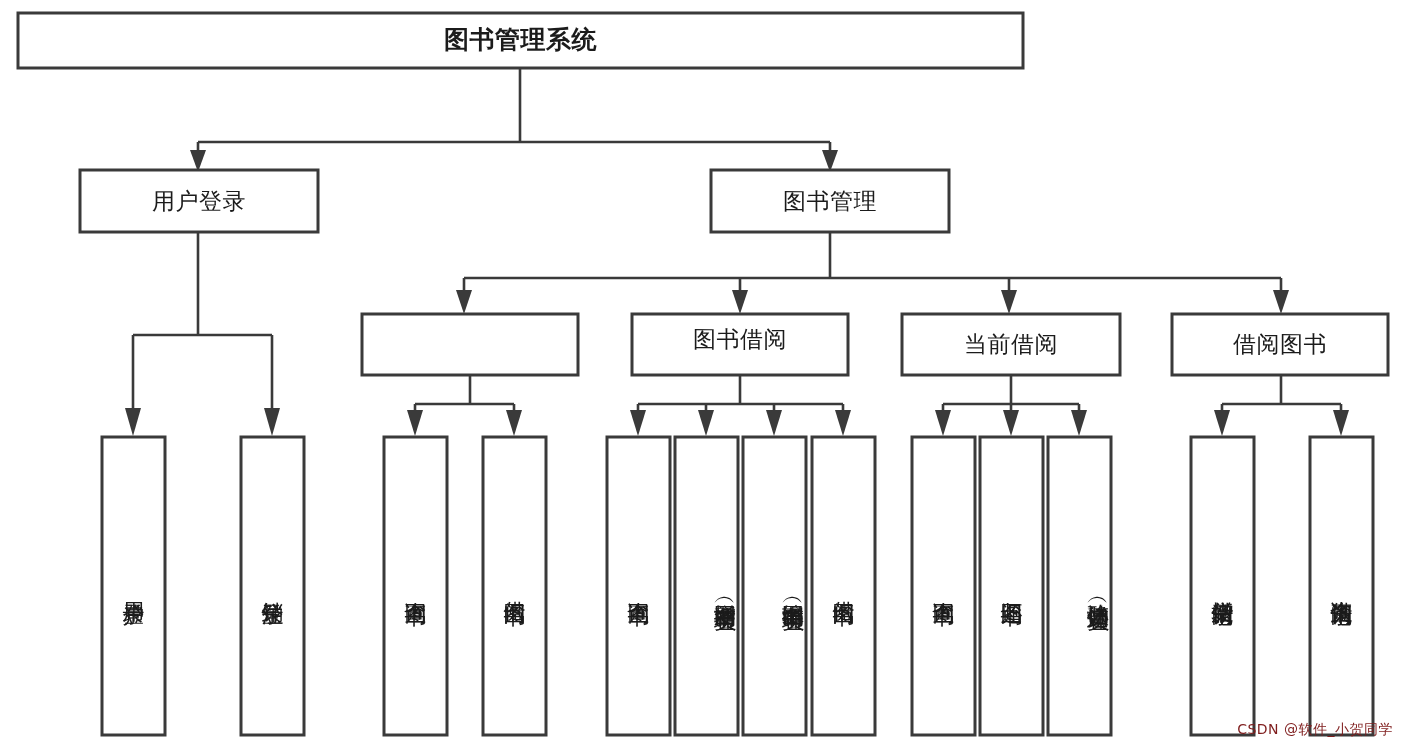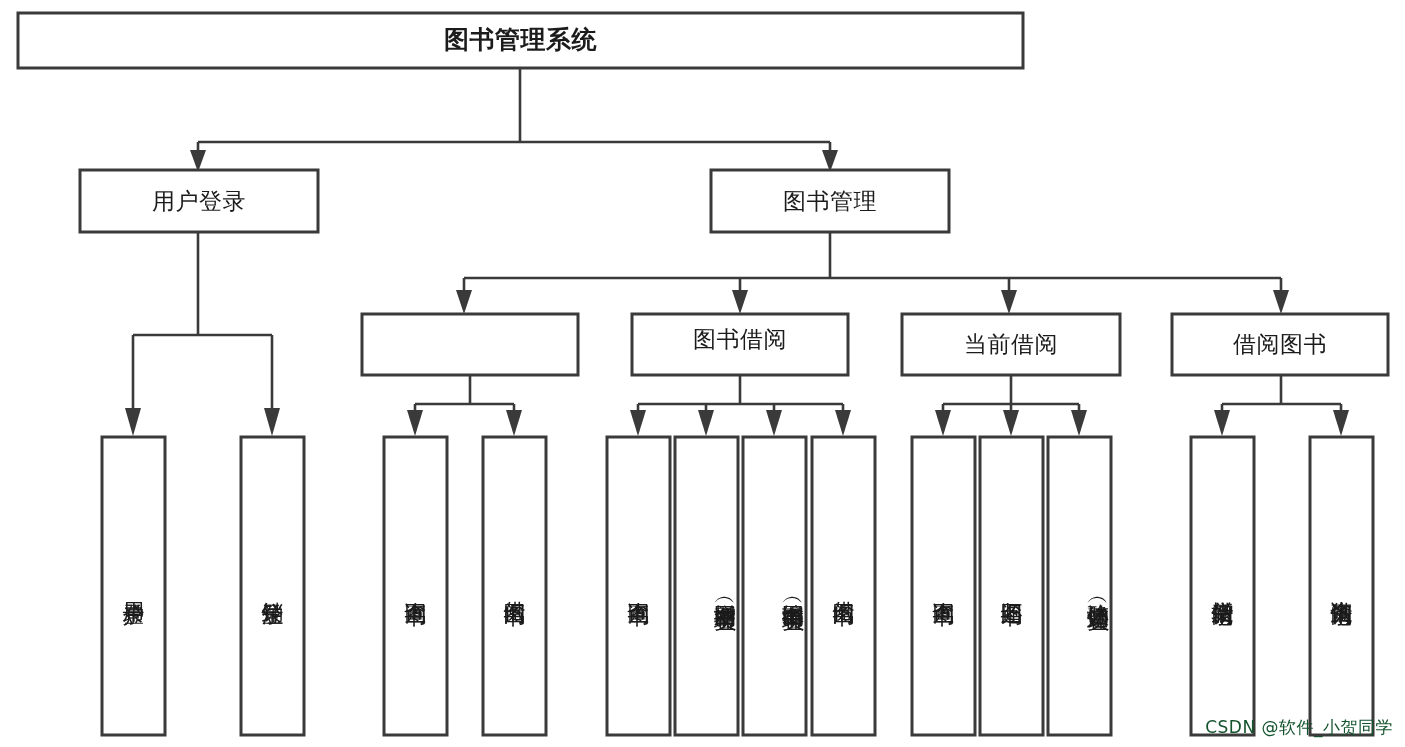--- a/index.html
+++ b/index.html
@@ -62,22 +62,22 @@
     line-height: 1.18;
     letter-spacing: 1px;
     writing-mode: vertical-rl;
     text-orientation: upright;
     pointer-events: none;
   }
   .watermark {
     position: absolute;
     right: 12px;
     bottom: 8px;
-    color: #14532d;
-    font-size: 17px;
+    color: #7f1d1d;
+    font-size: 14px;
     letter-spacing: 0.5px;
     white-space: nowrap;
     pointer-events: none;
   }
 </style>
 </head>
 <body>
 
 <div id="diagram-root">
 

